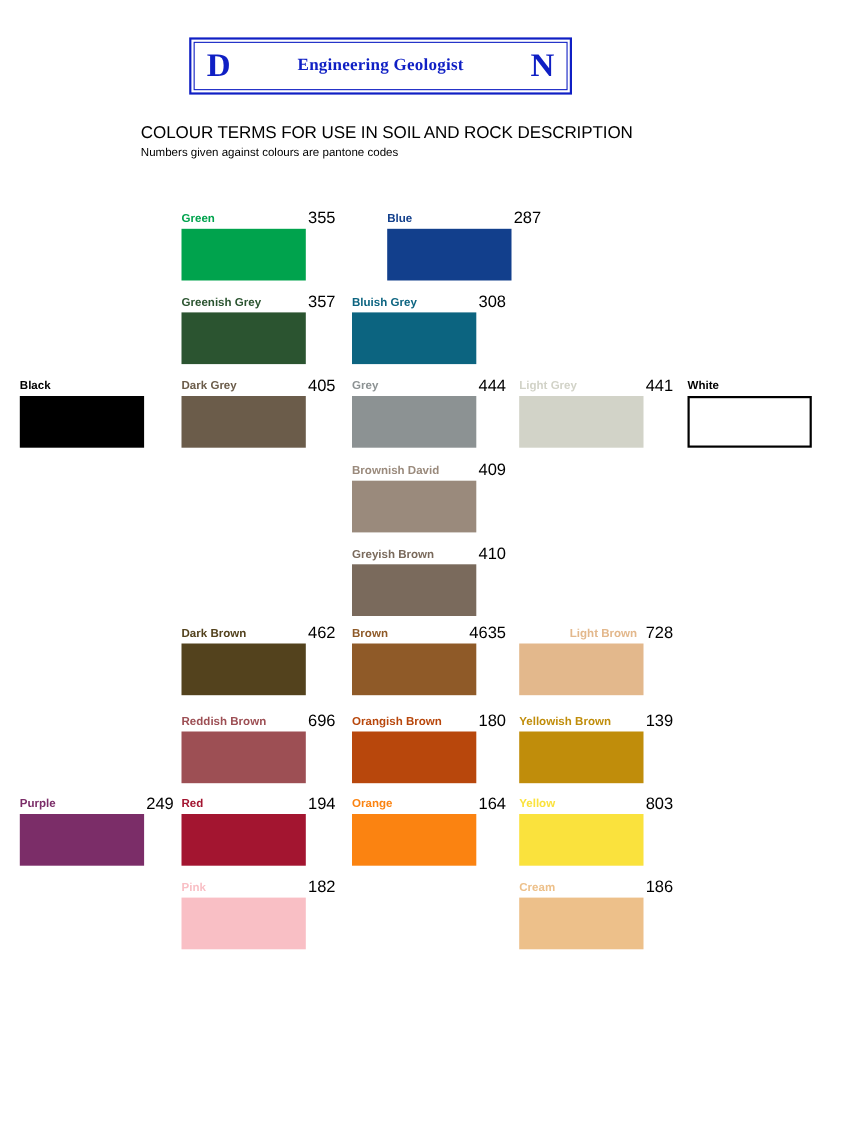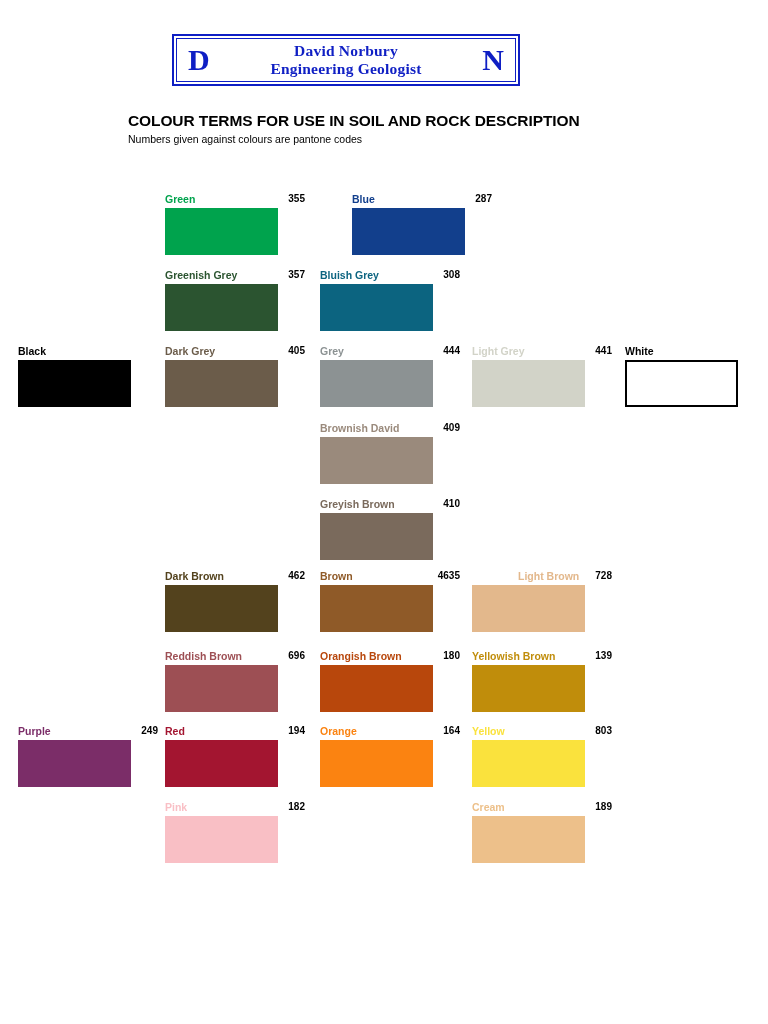--- a/index.html
+++ b/index.html
@@ -64,21 +64,21 @@
   }
   #logo-text .l1 { font-size: 15.5px; display: block; letter-spacing: .2px;}
   #logo-text .l2 { font-size: 15.5px; display: block; letter-spacing: .2px;}
 
   
   #page-title {
     position: absolute;
     left: 128px;
     top: 112px;
     font-size: 15.5px;
-    font-weight: bold;
+    font-weight: normal;
     color: #000000;
     letter-spacing: -0.1px;
     white-space: nowrap;
   }
   #page-subtitle {
     position: absolute;
     left: 128px;
     top: 133px;
     font-size: 10.5px;
     font-weight: normal;
@@ -109,43 +109,42 @@
     top: 0;
     font-size: 10.5px;
     font-weight: bold;
     white-space: nowrap;
     line-height: 14px;
   }
   .swatch-code {
     position: absolute;
     right: 14px;
     top: 0;
-    font-size: 10px;
-    font-weight: bold;
+    font-size: 15px;
+    font-weight: normal;
     color: #000000;
     line-height: 14px;
   }
   .swatch-box {
     width: 113px;
     height: 47px;
     margin-top: 2px;
     box-sizing: border-box;
   }
   .swatch-box.bordered {
     border: 2px solid #000000;
   }
 </style>
 </head>
 <body>
 
 <div id="logo-box">
   <div id="logo-inner">
     <span class="logo-letter">D</span>
     <span id="logo-text">
-      <span class="l1">David Norbury</span>
       <span class="l2">Engineering Geologist</span>
     </span>
     <span class="logo-letter">N</span>
   </div>
 </div>
 
 <div id="page-title">COLOUR TERMS FOR USE IN SOIL AND ROCK DESCRIPTION</div>
 <div id="page-subtitle">Numbers given against colours are pantone codes</div>
 
 <div id="swatch-grid">
@@ -297,17 +296,17 @@
     <div class="swatch-cell" style="left: 165px; top: 800px;">
       <div class="swatch-head">
         <span class="swatch-label" style="color: rgb(249, 191, 197);">Pink</span>
         <span class="swatch-code">182</span>
       </div>
       <div class="swatch-box" style="background: rgb(249, 191, 197);"></div>
     </div>
     <div class="swatch-cell" style="left: 472px; top: 800px;">
       <div class="swatch-head">
         <span class="swatch-label" style="color: rgb(237, 192, 138);">Cream</span>
-        <span class="swatch-code">189</span>
+        <span class="swatch-code">186</span>
       </div>
       <div class="swatch-box" style="background: rgb(237, 192, 138);"></div>
     </div>
   </div>
 
 </body></html>

